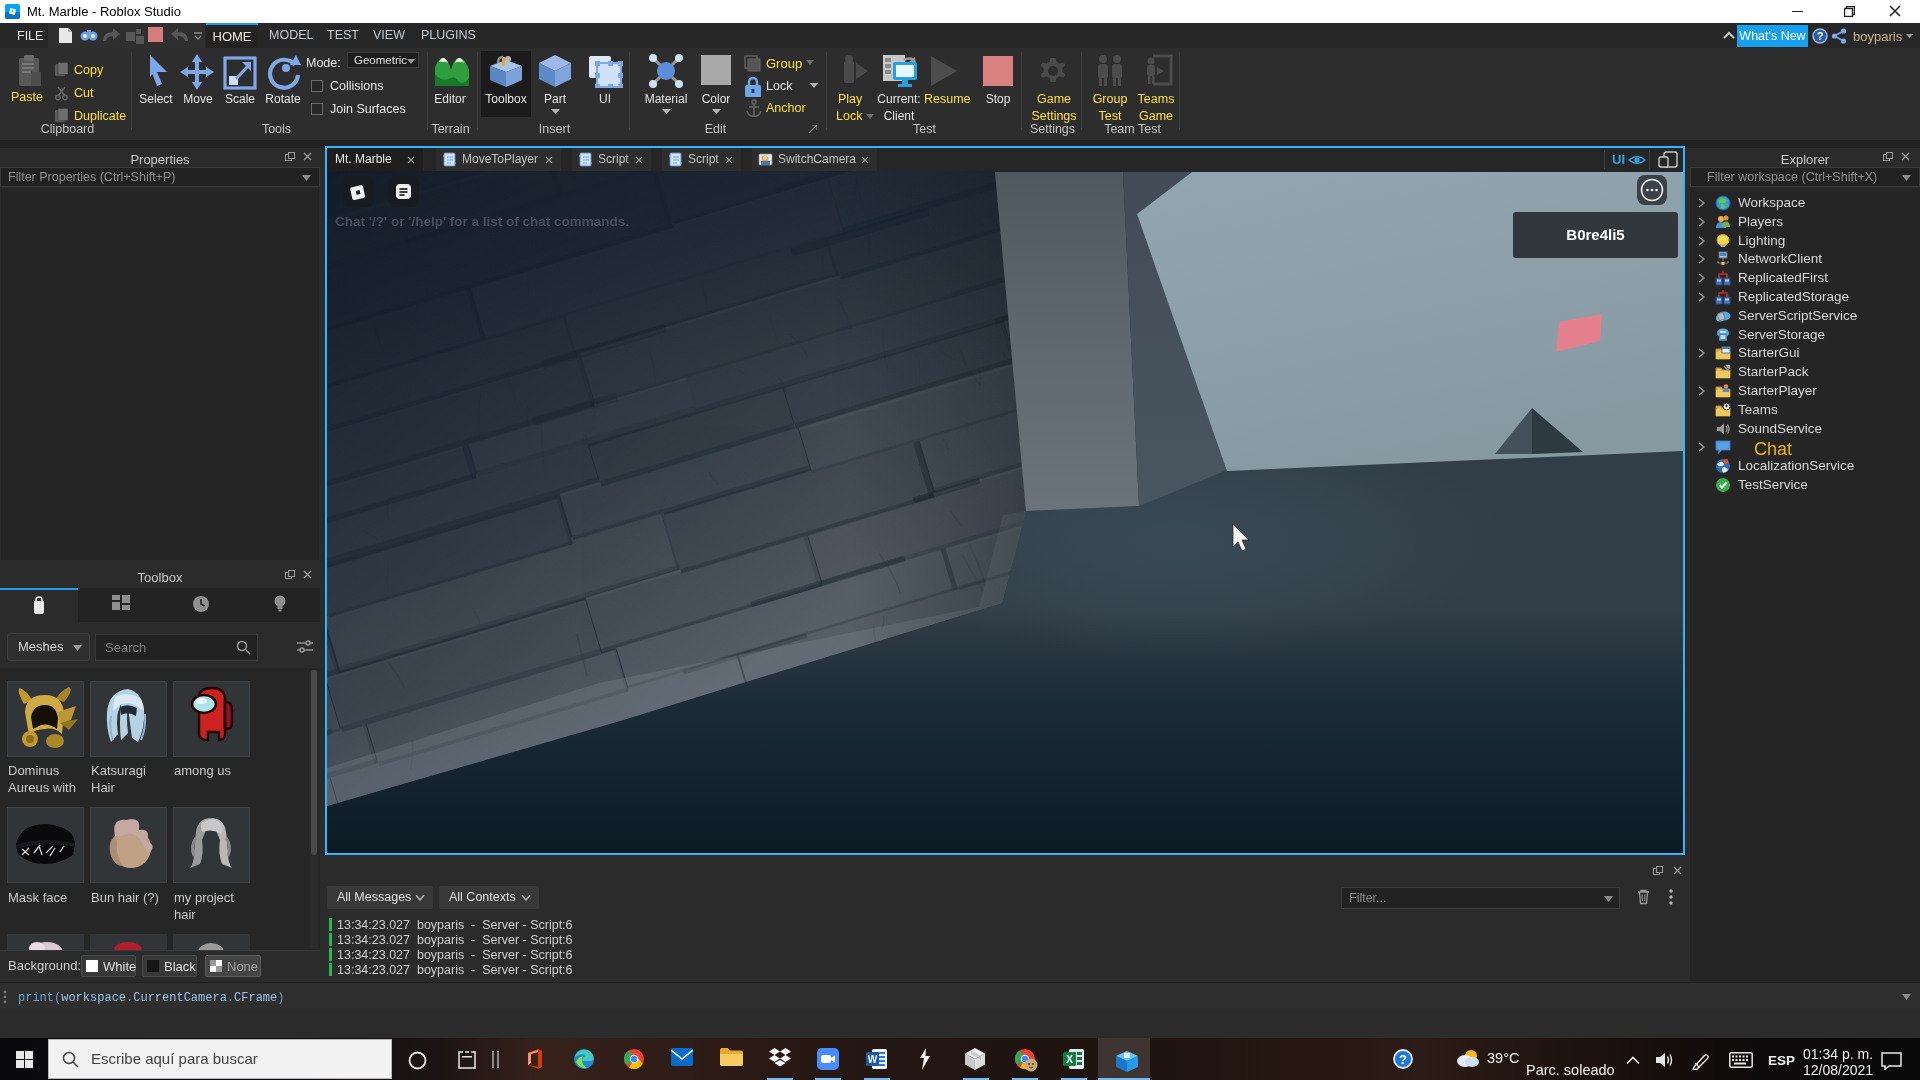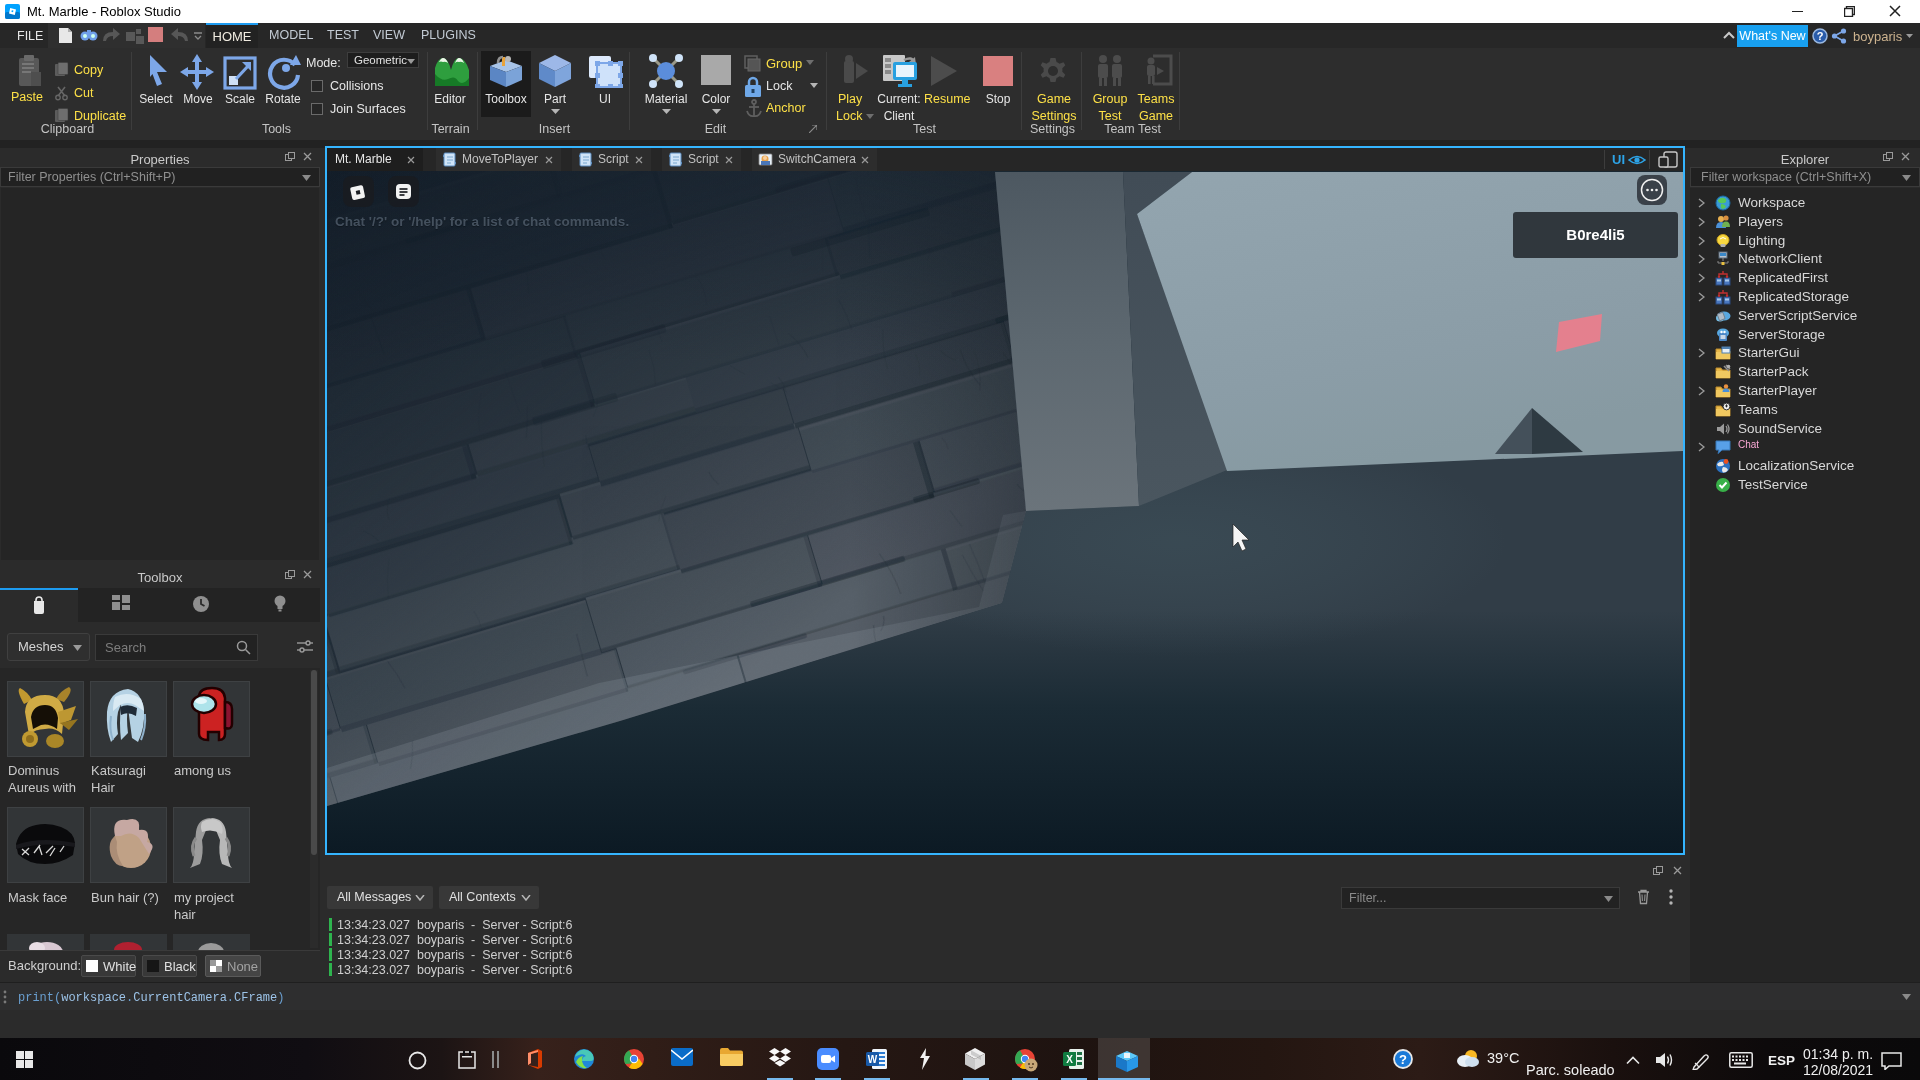--- a/index.html
+++ b/index.html
@@ -938,21 +938,21 @@
 </div>
 <div class="ab" style="left:1690px;top:148px;width:230px;height:834px;background:#2b2b2b">
 <div class="hd ab" style="left:0;top:4px;width:230px">Explorer</div>
 <svg width="10" height="9" viewBox="0 0 10 9" style="position:absolute;left:193px;top:4px">
       <rect x="0.5" y="2.5" width="6" height="6" fill="none" stroke="#9a9a9a"></rect>
       <rect x="3.5" y="0.5" width="6" height="6" fill="#2b2b2b" stroke="#9a9a9a"></rect>
     </svg>
 <svg width="9" height="9" viewBox="0 0 9 9" style="position:absolute;left:211px;top:4px">
       <path d="M1 1 L8 8 M8 1 L1 8" stroke="#9a9a9a" stroke-width="1.3"></path>
     </svg>
-<div class="ab" style="left:0;top:19px;width:230px;height:20px;background:#212121;border:1px solid #3a3a3a;color:#8f8f8f;font-size:12.5px;line-height:18px;padding-left:10px">Filter workspace (Ctrl+Shift+X)<svg width="9" height="6" viewBox="0 0 9 6" style="position:absolute;right:8px;top:7px">
+<div class="ab" style="left:0;top:19px;width:230px;height:20px;background:#212121;border:1px solid #3a3a3a;color:#8f8f8f;font-size:12.5px;line-height:18px;padding-left:16px">Filter workspace (Ctrl+Shift+X)<svg width="9" height="6" viewBox="0 0 9 6" style="position:absolute;right:8px;top:7px">
         <path d="M0 0 L4.5 6 L9 0" fill="#8a8a8a"></path>
       </svg></div>
 <div class="ab" style="left:0;top:40px;width:230px;height:794px;background:#252525">
 <svg width="7" height="10" viewBox="0 0 7 10" style="position:absolute;left:8px;top:10px">
         <path d="M1 1 L6 5 L1 9" stroke="#9a9a9a" stroke-width="1.4" fill="none"></path>
       </svg>
 <div class="ab" style="left:25px;top:7px"><svg width="16" height="16" viewBox="0 0 16 16" style="">
           <circle cx="8" cy="8" r="7" fill="#3a9ad8"></circle>
           <path d="M3 5 Q6 2 9 3 Q12 4 11 7 Q9 9 6 8 Q3 8 3 5 Z" fill="#58c858"></path>
           <path d="M6 9 Q10 9 11 12 Q9 14 7 14 Q5 12 6 9 Z" fill="#58c858"></path>
@@ -1067,21 +1067,21 @@
           <polygon points="2,6 5,6 9,2.5 9,13.5 5,10 2,10" fill="#9a9a9a"></polygon>
           <path d="M11 5 Q13 8 11 11 M12.5 3.5 Q15.5 8 12.5 12.5" stroke="#9a9a9a" fill="none" stroke-width="1.3"></path>
         </svg></div>
 <div class="ab" style="left:48px;top:233px;font-size:13.5px;color:#d8d8d8">SoundService</div>
 <svg width="7" height="10" viewBox="0 0 7 10" style="position:absolute;left:8px;top:254px">
         <path d="M1 1 L6 5 L1 9" stroke="#9a9a9a" stroke-width="1.4" fill="none"></path>
       </svg>
 <div class="ab" style="left:25px;top:251px"><svg width="16" height="16" viewBox="0 0 16 16" style="">
           <path d="M1 2 H15 V11 H7 L3 14.5 L4 11 H1 Z" fill="#58a0e8" stroke="#3878b8"></path>
         </svg></div>
-<div class="ab" style="left:48px;top:251px;font-size:10px;color:#f9a8d4">Chat</div>
+<div class="ab" style="left:64px;top:251px;font-size:18px;color:#eab308">Chat</div>
 <div class="ab" style="left:25px;top:270px"><svg width="16" height="16" viewBox="0 0 16 16" style="">
           <circle cx="8" cy="8" r="7" fill="#2a70c0"></circle>
           <path d="M2 6 Q5 3 8 4 L9 7 Q6 9 3 8 Z" fill="#e8e8e8"></path>
           <path d="M8 9 Q12 9 13 12 Q11 15 8 14.5 Q6 12 8 9 Z" fill="#e8e8e8"></path>
           <circle cx="11" cy="3.5" r="2.4" fill="#e85020"></circle>
         </svg></div>
 <div class="ab" style="left:48px;top:270px;font-size:13.5px;color:#d8d8d8">LocalizationService</div>
 <div class="ab" style="left:25px;top:289px"><svg width="16" height="16" viewBox="0 0 16 16" style="">
           <circle cx="8" cy="8" r="7" fill="#38b048"></circle>
           <path d="M4.5 8 L7 10.5 L11.5 5.5" stroke="#fff" stroke-width="2" fill="none"></path>
@@ -1145,20 +1145,27 @@
 <div class="ab" style="left:0;top:1010px;width:1920px;height:28px;background:#2b2b2b"></div>
 <div class="ab" style="left:0;top:1038px;width:1920px;height:42px;background:linear-gradient(90deg,#0a090c 0%,#100d12 16%,#1c1414 23%,#37211b 28%,#301d17 34%,#251713 44%,#1e1310 56%,#241611 66%,#2c1b16 74%,#1a100e 84%,#0d0a0b 92%,#0a090a 100%)">
 <svg width="17" height="17" viewBox="0 0 17 17" style="position:absolute;left:16px;top:13px">
       <g fill="#e8e8e8">
         <rect x="0" y="0" width="8" height="8"></rect>
         <rect x="9" y="0" width="8" height="8"></rect>
         <rect x="0" y="9" width="8" height="8"></rect>
         <rect x="9" y="9" width="8" height="8"></rect>
       </g>
     </svg>
+<div class="ab" style="left:48px;top:1px;width:344px;height:40px;background:#f2f2f2;border:1px solid #b8b8b8">
+<svg width="17" height="17" viewBox="0 0 17 17" style="position:absolute;left:13px;top:11px">
+        <circle cx="7" cy="7" r="5.5" fill="none" stroke="#444" stroke-width="1.5"></circle>
+        <line x1="11" y1="11" x2="16" y2="16" stroke="#444" stroke-width="1.5"></line>
+      </svg>
+<div class="ab" style="left:42px;top:10px;font-size:15px;color:#424242">Escribe aquí para buscar</div>
+</div>
 <svg width="19" height="19" viewBox="0 0 19 19" style="position:absolute;left:408px;top:13px">
       <circle cx="9.5" cy="9.5" r="8" fill="none" stroke="#e8e8e8" stroke-width="1.8"></circle>
     </svg>
 <svg width="18" height="18" viewBox="0 0 18 18" style="position:absolute;left:458px;top:13px">
       <rect x="1" y="1" width="16" height="16" fill="none" stroke="#e8e8e8" stroke-width="1.5"></rect>
       <rect x="5" y="0" width="2 " height="5" fill="#0e0d11"></rect>
       <rect x="11" y="0" width="2" height="5" fill="#0e0d11"></rect>
       <rect x="4" y="5" width="10" height="1.5" fill="#e8e8e8"></rect>
     </svg>
 <div class="ab" style="left:492px;top:13px;width:2px;height:17px;background:#8a8a8a"></div>

